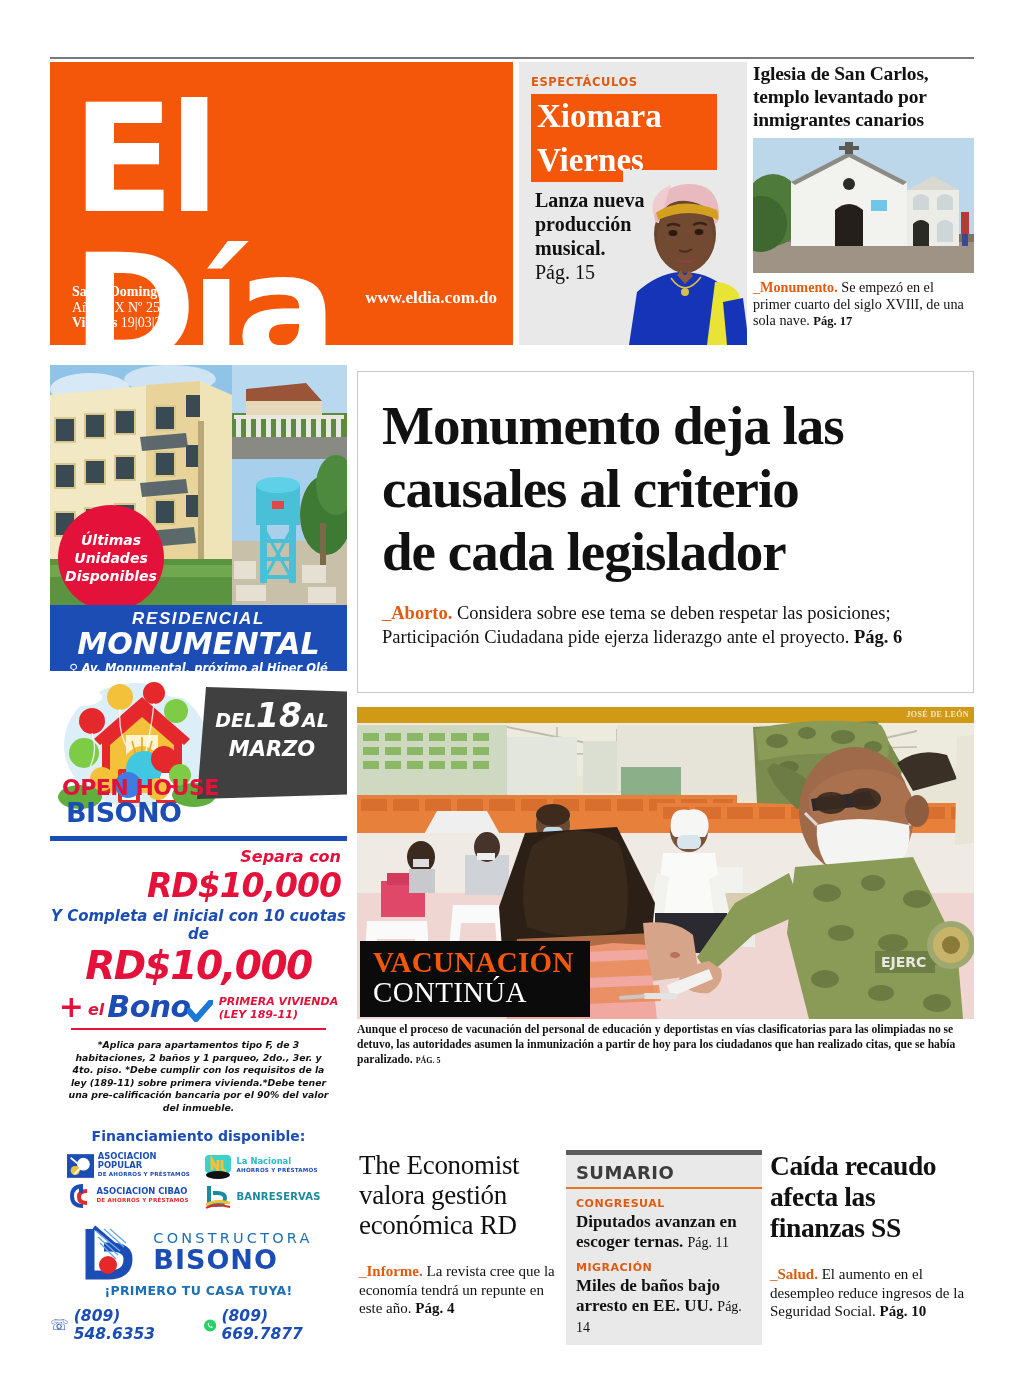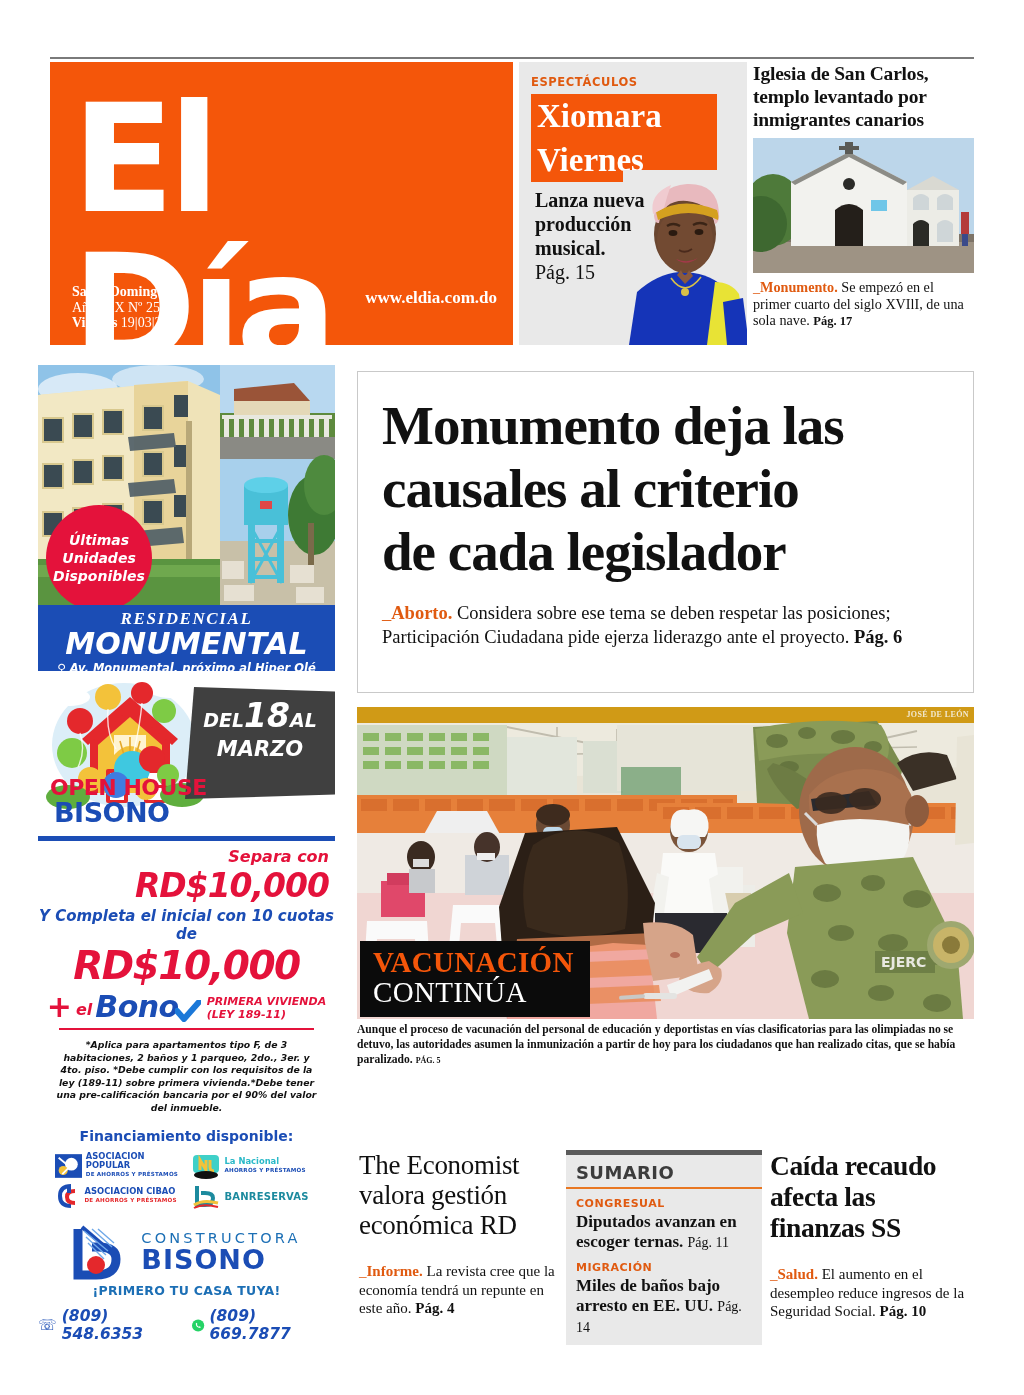--- a/index.html
+++ b/index.html
@@ -70,26 +70,26 @@
   .sumario .item{padding:8px 10px 0 10px;}
   .sumario .cat{font-family:"DejaVu Sans",sans-serif;font-weight:bold;font-size:11px;letter-spacing:0.5px;color:#E05A10;margin-bottom:2px;}
   .sumario .txt{font-family:"Liberation Serif",serif;font-weight:bold;font-size:17px;line-height:20px;color:#111;}
   .sumario .txt .pg{font-weight:normal;font-size:14px;}
 
   .col-ss{position:absolute;left:770px;top:1150px;width:200px;}
   .col-ss h2{margin:0;font-family:"Liberation Serif",serif;font-weight:bold;font-size:27.5px;line-height:31px;color:#111;letter-spacing:-0.4px;}
   .col-ss .deck{margin:22px 0 0 0;font-family:"Liberation Serif",serif;font-size:15px;line-height:18.5px;color:#111;}
 
   
-  .ad{position:absolute;left:38px;top:365px;width:297px;height:980px;background:#fff;overflow:hidden;}
+  .ad{position:absolute;left:50px;top:365px;width:297px;height:980px;background:#fff;overflow:hidden;}
   .ad-photo{position:relative;width:297px;height:240px;overflow:hidden;background:#8fc3e8;}
   .ad-badge{position:absolute;left:8px;bottom:-6px;width:106px;height:106px;border-radius:50%;background:#E4123B;display:flex;align-items:center;justify-content:center;z-index:4;}
   .ad-badge span{font-family:"DejaVu Sans",sans-serif;font-weight:bold;font-style:italic;font-size:14px;line-height:18px;color:#fff;text-align:center;}
   .ad-blueband{position:relative;width:297px;height:66px;background:#1B4DB5;z-index:3;}
-  .ad-blueband .r1{text-align:center;font-family:Liberation Serif, serif;font-weight:bold;font-style:italic;font-size:17px;color:#fff;letter-spacing:1.6px;padding-top:4px;}
+  .ad-blueband .r1{text-align:center;font-family:Liberation Sans, sans-serif;font-weight:bold;font-style:italic;font-size:17px;color:#fff;letter-spacing:1.6px;padding-top:4px;}
   .ad-blueband .r2{text-align:center;font-family:"DejaVu Sans",sans-serif;font-weight:bold;font-style:italic;font-size:30px;line-height:30px;color:#fff;letter-spacing:0.2px;}
   .ad-blueband .r3{text-align:center;font-family:"DejaVu Sans",sans-serif;font-weight:bold;font-style:italic;font-size:11.5px;color:#fff;padding-top:2px;}
 
   .oh{position:relative;width:297px;height:165px;}
   .oh-green{position:absolute;right:0;top:16px;width:150px;height:112px;background:#404040;clip-path:polygon(6% 0,100% 4%,100% 96%,0 100%);}
   .oh-green .gl{color:#fff;font-family:"DejaVu Sans",sans-serif;font-weight:bold;font-style:italic;text-align:center;}
   .oh-green .g1{font-size:19px;padding-top:9px;}
   .oh-green .g1 b{font-size:33px;}
   .oh-green .g2{font-size:19px;}
   .oh-green .g2 b{font-size:33px;}

